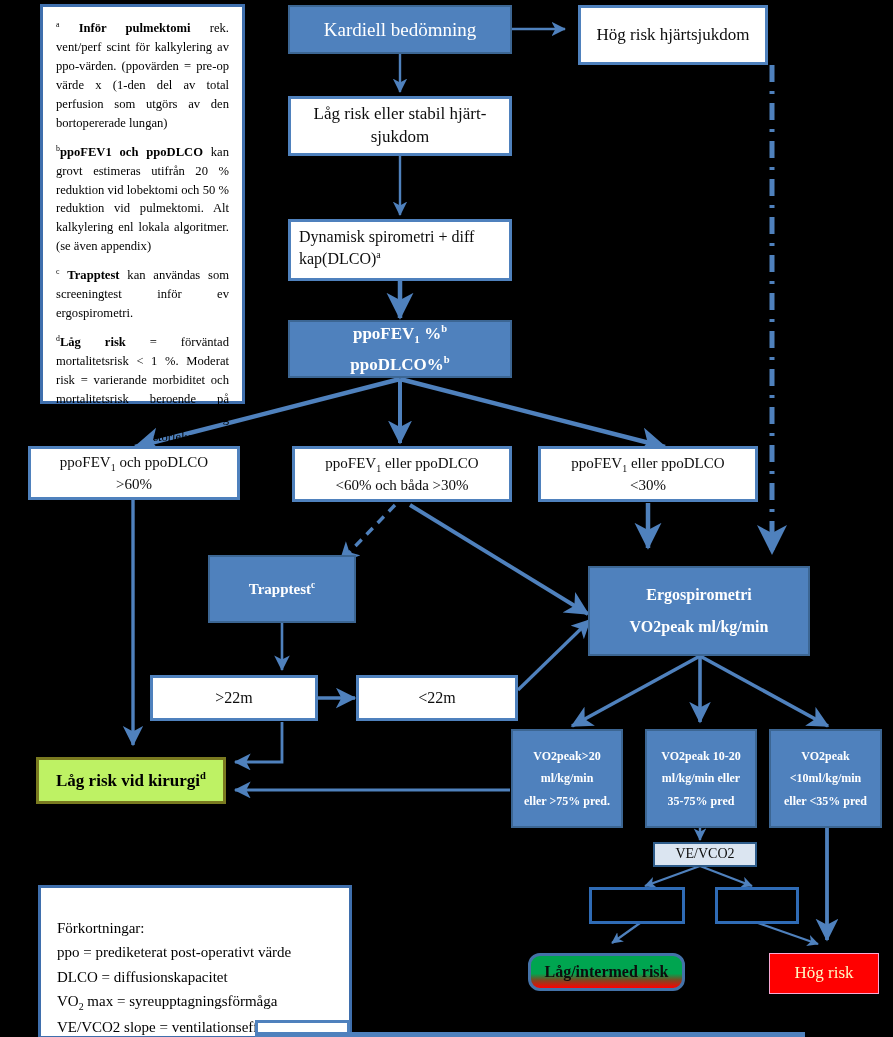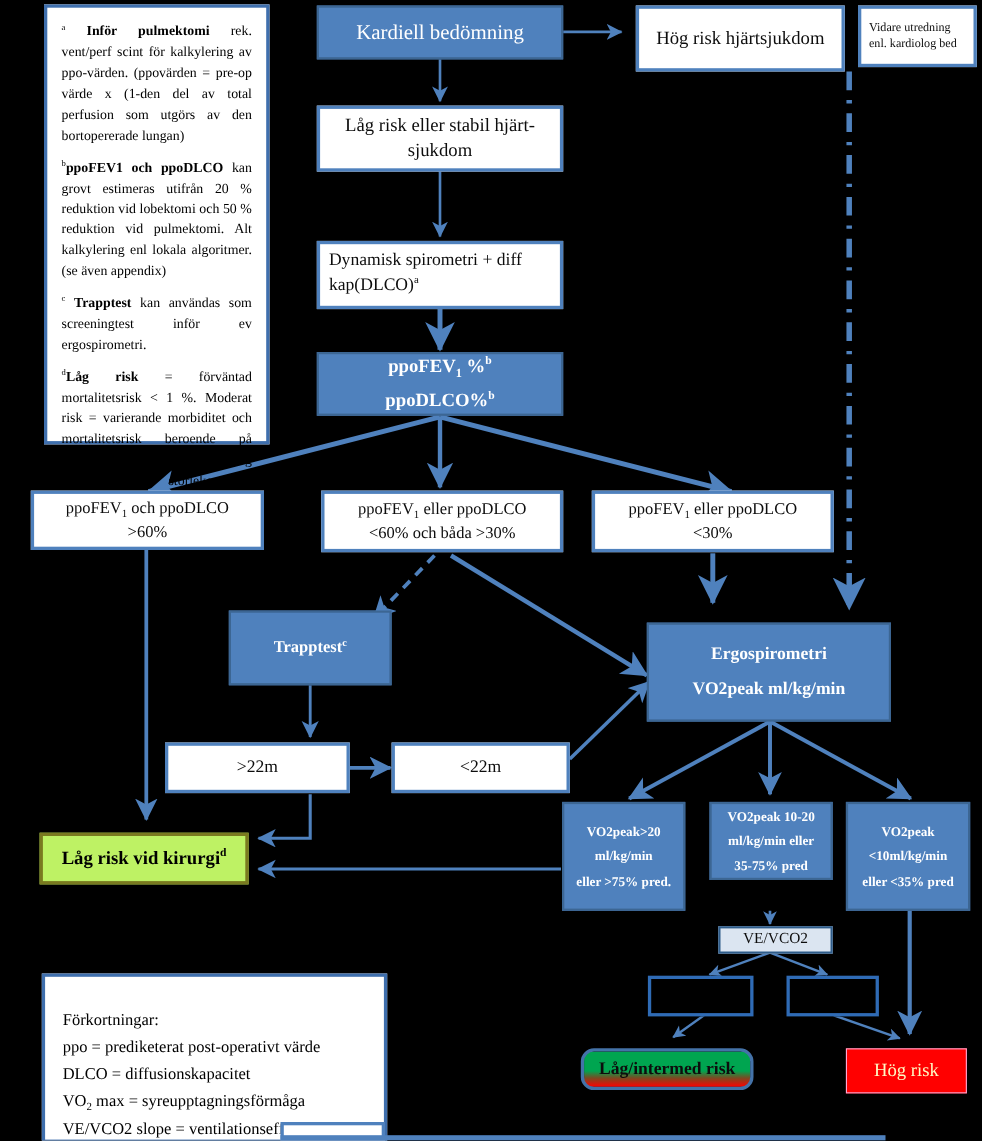--- a/index.html
+++ b/index.html
@@ -117,24 +117,20 @@
   </div>
 
   <div class="node n-blue" style="left:288px;top:5px;width:224px;height:49px;font-size:19px;font-weight:normal;">
     <span>Kardiell bedömning</span>
   </div>
 
   <div class="node n-white" style="left:578px;top:5px;width:190px;height:60px;font-size:17px;">
     <span>Hög risk hjärtsjukdom</span>
   </div>
 
-  <div class="node n-white" style="left:780px;top:5px;width:108px;height:56px;font-size:11px;justify-content:flex-start;
-              text-align:left;padding:5px 7px;line-height:1.4;">
-    <span>Vidare utredning enl. kardiolog bed</span>
-  </div>
 
   <div class="node n-white" style="left:288px;top:219px;width:224px;height:62px;font-size:16px;
               justify-content:flex-start;text-align:left;padding:4px 8px;flex-direction:column;align-items:flex-start;">
     <span>Dynamisk spirometri + diff</span>
     <span><span>kap(DLCO)</span><span class="sup">a</span></span>
   </div>
 
   <div class="node n-white" style="left:288px;top:96px;width:224px;height:60px;font-size:17px;">
     <span>Låg risk eller stabil hjärt-sjukdom</span>
   </div>
@@ -175,21 +171,21 @@
     <span>Ergospirometri</span>
     <span>VO2peak ml/kg/min</span>
   </div>
 
   <div class="node n-blue" style="left:511px;top:729px;width:112px;height:99px;font-size:12px;flex-direction:column;justify-content:center;gap:6px;">
     <span>VO2peak&gt;20</span>
     <span>ml/kg/min</span>
     <span>eller &gt;75% pred.</span>
   </div>
 
-  <div class="node n-blue" style="left:645px;top:729px;width:112px;height:71px;font-size:12px;flex-direction:column;justify-content:center;gap:6px;">
+  <div class="node n-blue" style="left:645px;top:729px;width:112px;height:99px;font-size:12px;flex-direction:column;justify-content:center;gap:6px;">
     <span>VO2peak 10-20</span>
     <span>ml/kg/min eller</span>
     <span>35-75% pred</span>
   </div>
 
   <div class="node n-blue" style="left:769px;top:729px;width:113px;height:99px;font-size:12px;flex-direction:column;justify-content:center;gap:6px;">
     <span>VO2peak</span>
     <span>&lt;10ml/kg/min</span>
     <span>eller &lt;35% pred</span>
   </div>

